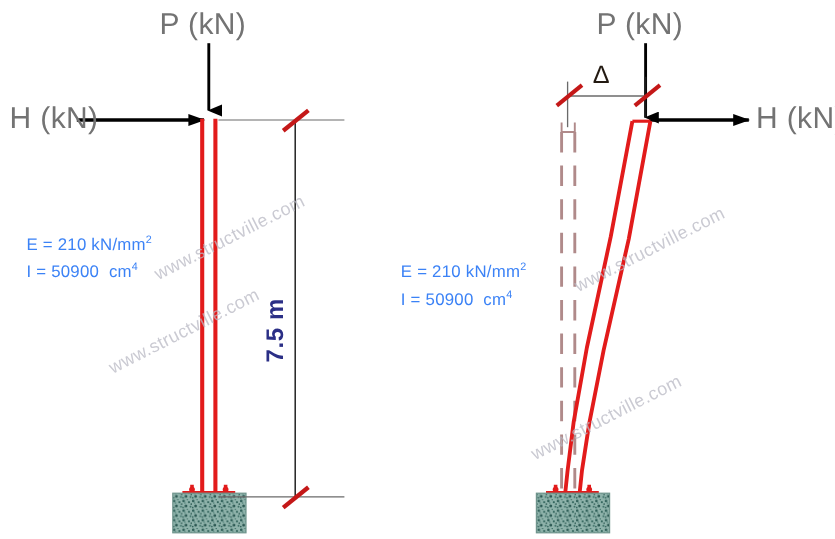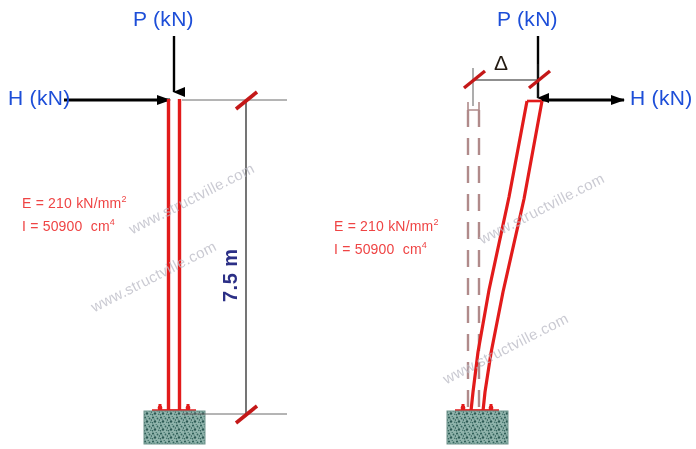--- a/index.html
+++ b/index.html
@@ -24,26 +24,26 @@
     top: 0;
     width: 696px;
     height: 449px;
   }
   .lbl {
     position: absolute;
     white-space: pre;
     line-height: 1;
   }
   .lbl-load {
-    color: #1d4ed8;
-    font-size: 21px;
+    color: #737373;
+    font-size: 25px;
     letter-spacing: 0.3px;
   }
   .lbl-prop {
-    color: #ef4444;
+    color: #3b82f6;
     font-size: 14px;
     letter-spacing: 0.2px;
   }
   .lbl-prop sup {
     font-size: 9px;
     vertical-align: super;
     line-height: 0;
   }
   .lbl-dim {
     color: #2b2f86;

